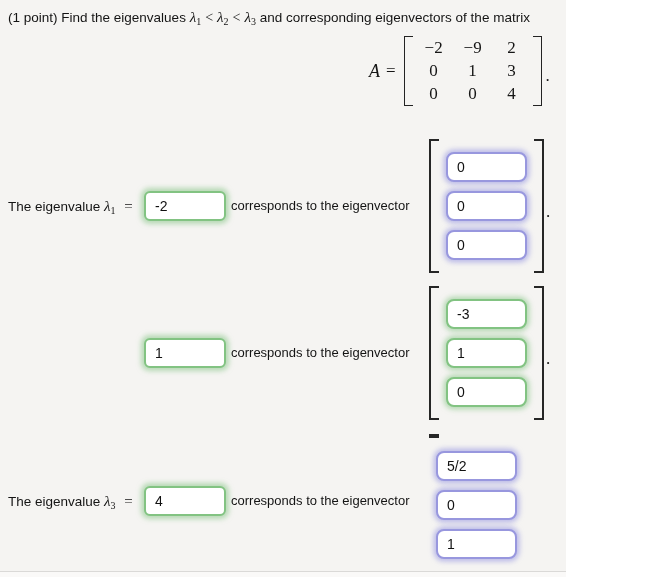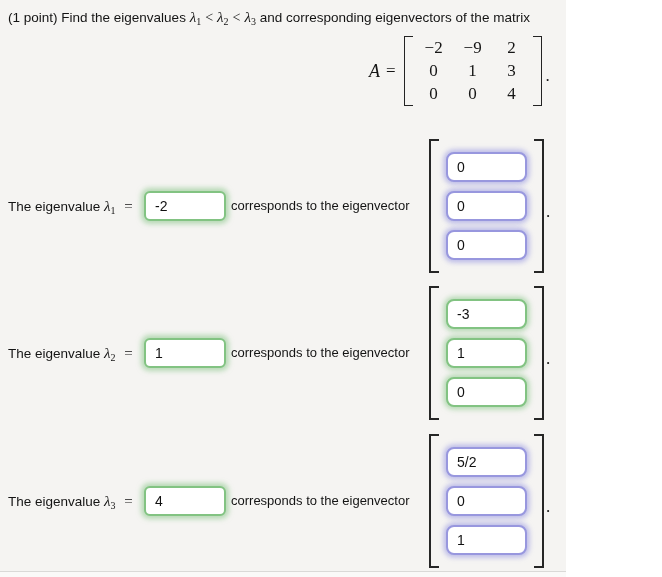--- a/index.html
+++ b/index.html
@@ -186,46 +186,41 @@
     <div class="vbracket vbracket-l"></div>
     <div class="vcol">
       <input class="vec-input state-purple" value="0" style="">
       <input class="vec-input state-purple" value="0" style="">
       <input class="vec-input state-purple" value="0" style="">
     </div>
     <div class="vbracket vbracket-r"></div>
     <span class="v-period">.</span>
   </div>
 
-  <div class="answer-label" style="top:342px;">
-    <span>The eigenvalue</span>
-    <span class="mathlam">λ</span><span class="mathsub">2</span>
-    <span class="eqsign">=</span>
-  </div>
   <input class="ans-input state-green" style="top: 338px;" value="1">
   <div class="mid-text" style="top:342px;">corresponds to the eigenvector</div>
   <div class="vector-group" style="top:286px;">
     <div class="vbracket vbracket-l"></div>
     <div class="vcol">
       <input class="vec-input state-green" value="-3" style="">
       <input class="vec-input state-green" value="1" style="">
       <input class="vec-input state-green" value="0" style="">
     </div>
     <div class="vbracket vbracket-r"></div>
     <span class="v-period">.</span>
   </div>
 
   <div class="answer-label" style="top:490px;text-align:center;">
     <span>The eigenvalue</span>
     <span class="mathlam">λ</span><span class="mathsub">3</span>
     <span class="eqsign">=</span>
   </div>
   <input class="ans-input state-green" style="top: 486px;" value="4">
   <div class="mid-text" style="top:490px;">corresponds to the eigenvector</div>
-  <div class="vector-group" style="top:434px;">
+  <div class="vector-group" style="top:434px;flex-direction:column;">
     <div class="vbracket vbracket-l"></div>
     <div class="vcol">
       <input class="vec-input state-purple" value="5/2" style="">
       <input class="vec-input state-purple" value="0" style="">
       <input class="vec-input state-purple" value="1" style="">
     </div>
     <div class="vbracket vbracket-r"></div>
     <span class="v-period">.</span>
   </div>
 

